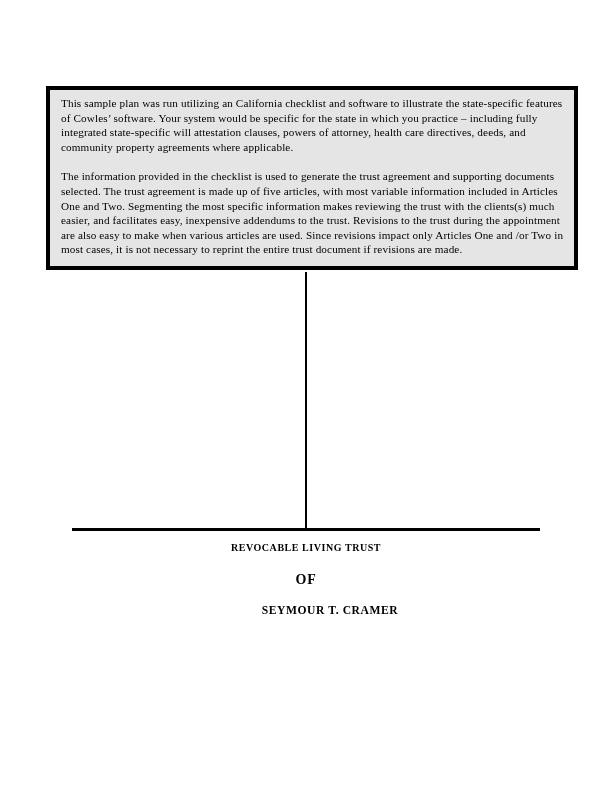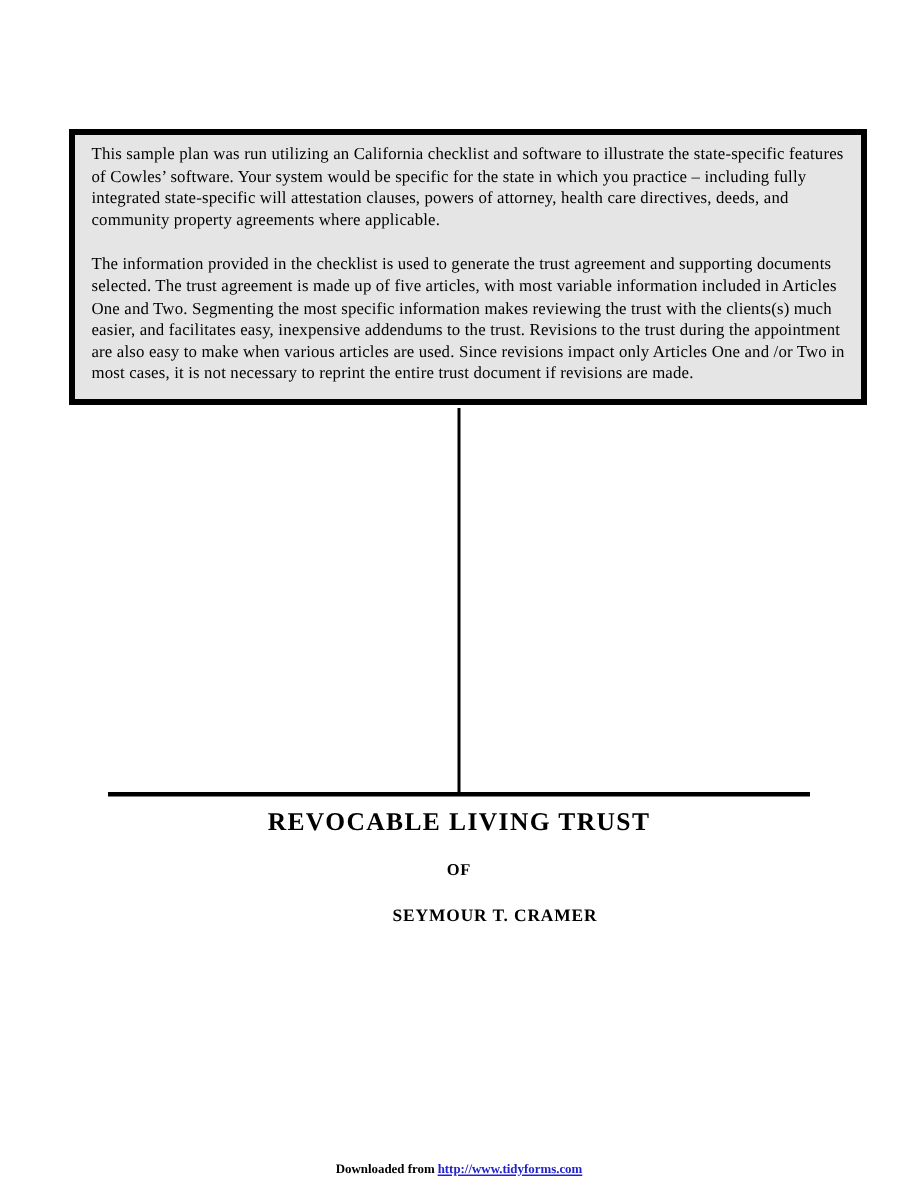--- a/index.html
+++ b/index.html
@@ -68,29 +68,29 @@
   
   #title-block {
     position: absolute;
     left: 0;
     top: 540px;
     width: 612px;
     text-align: center;
   }
   #doc-title {
     font-family: "Liberation Serif", "DejaVu Serif", serif;
-    font-size: 17px;
+    font-size: 10px;
     font-weight: bold;
     letter-spacing: 0.055em;
     margin: 0;
     line-height: 16px;
   }
   #doc-of {
     font-family: "Liberation Serif", "DejaVu Serif", serif;
-    font-size: 11px;
+    font-size: 14px;
     font-weight: bold;
     letter-spacing: 0.05em;
     margin: 0;
     line-height: 14px;
     padding-top: 17px;
   }
   #doc-subject {
     font-family: "Liberation Serif", "DejaVu Serif", serif;
     font-size: 11.6px;
     font-weight: bold;
@@ -136,17 +136,14 @@
 
   <div id="vertical-divider"></div>
   <div id="horizontal-rule"></div>
 
   <div id="title-block">
     <h1 id="doc-title">REVOCABLE LIVING TRUST</h1>
     <p id="doc-of">OF</p>
     <p id="doc-subject">SEYMOUR T. CRAMER</p>
   </div>
 
-  <div id="footer">
-    <span id="footer-label">Downloaded from</span><a id="footer-url" href="#">http://www.tidyforms.com</a>
-  </div>
 
 </div>
 
 </body></html>

